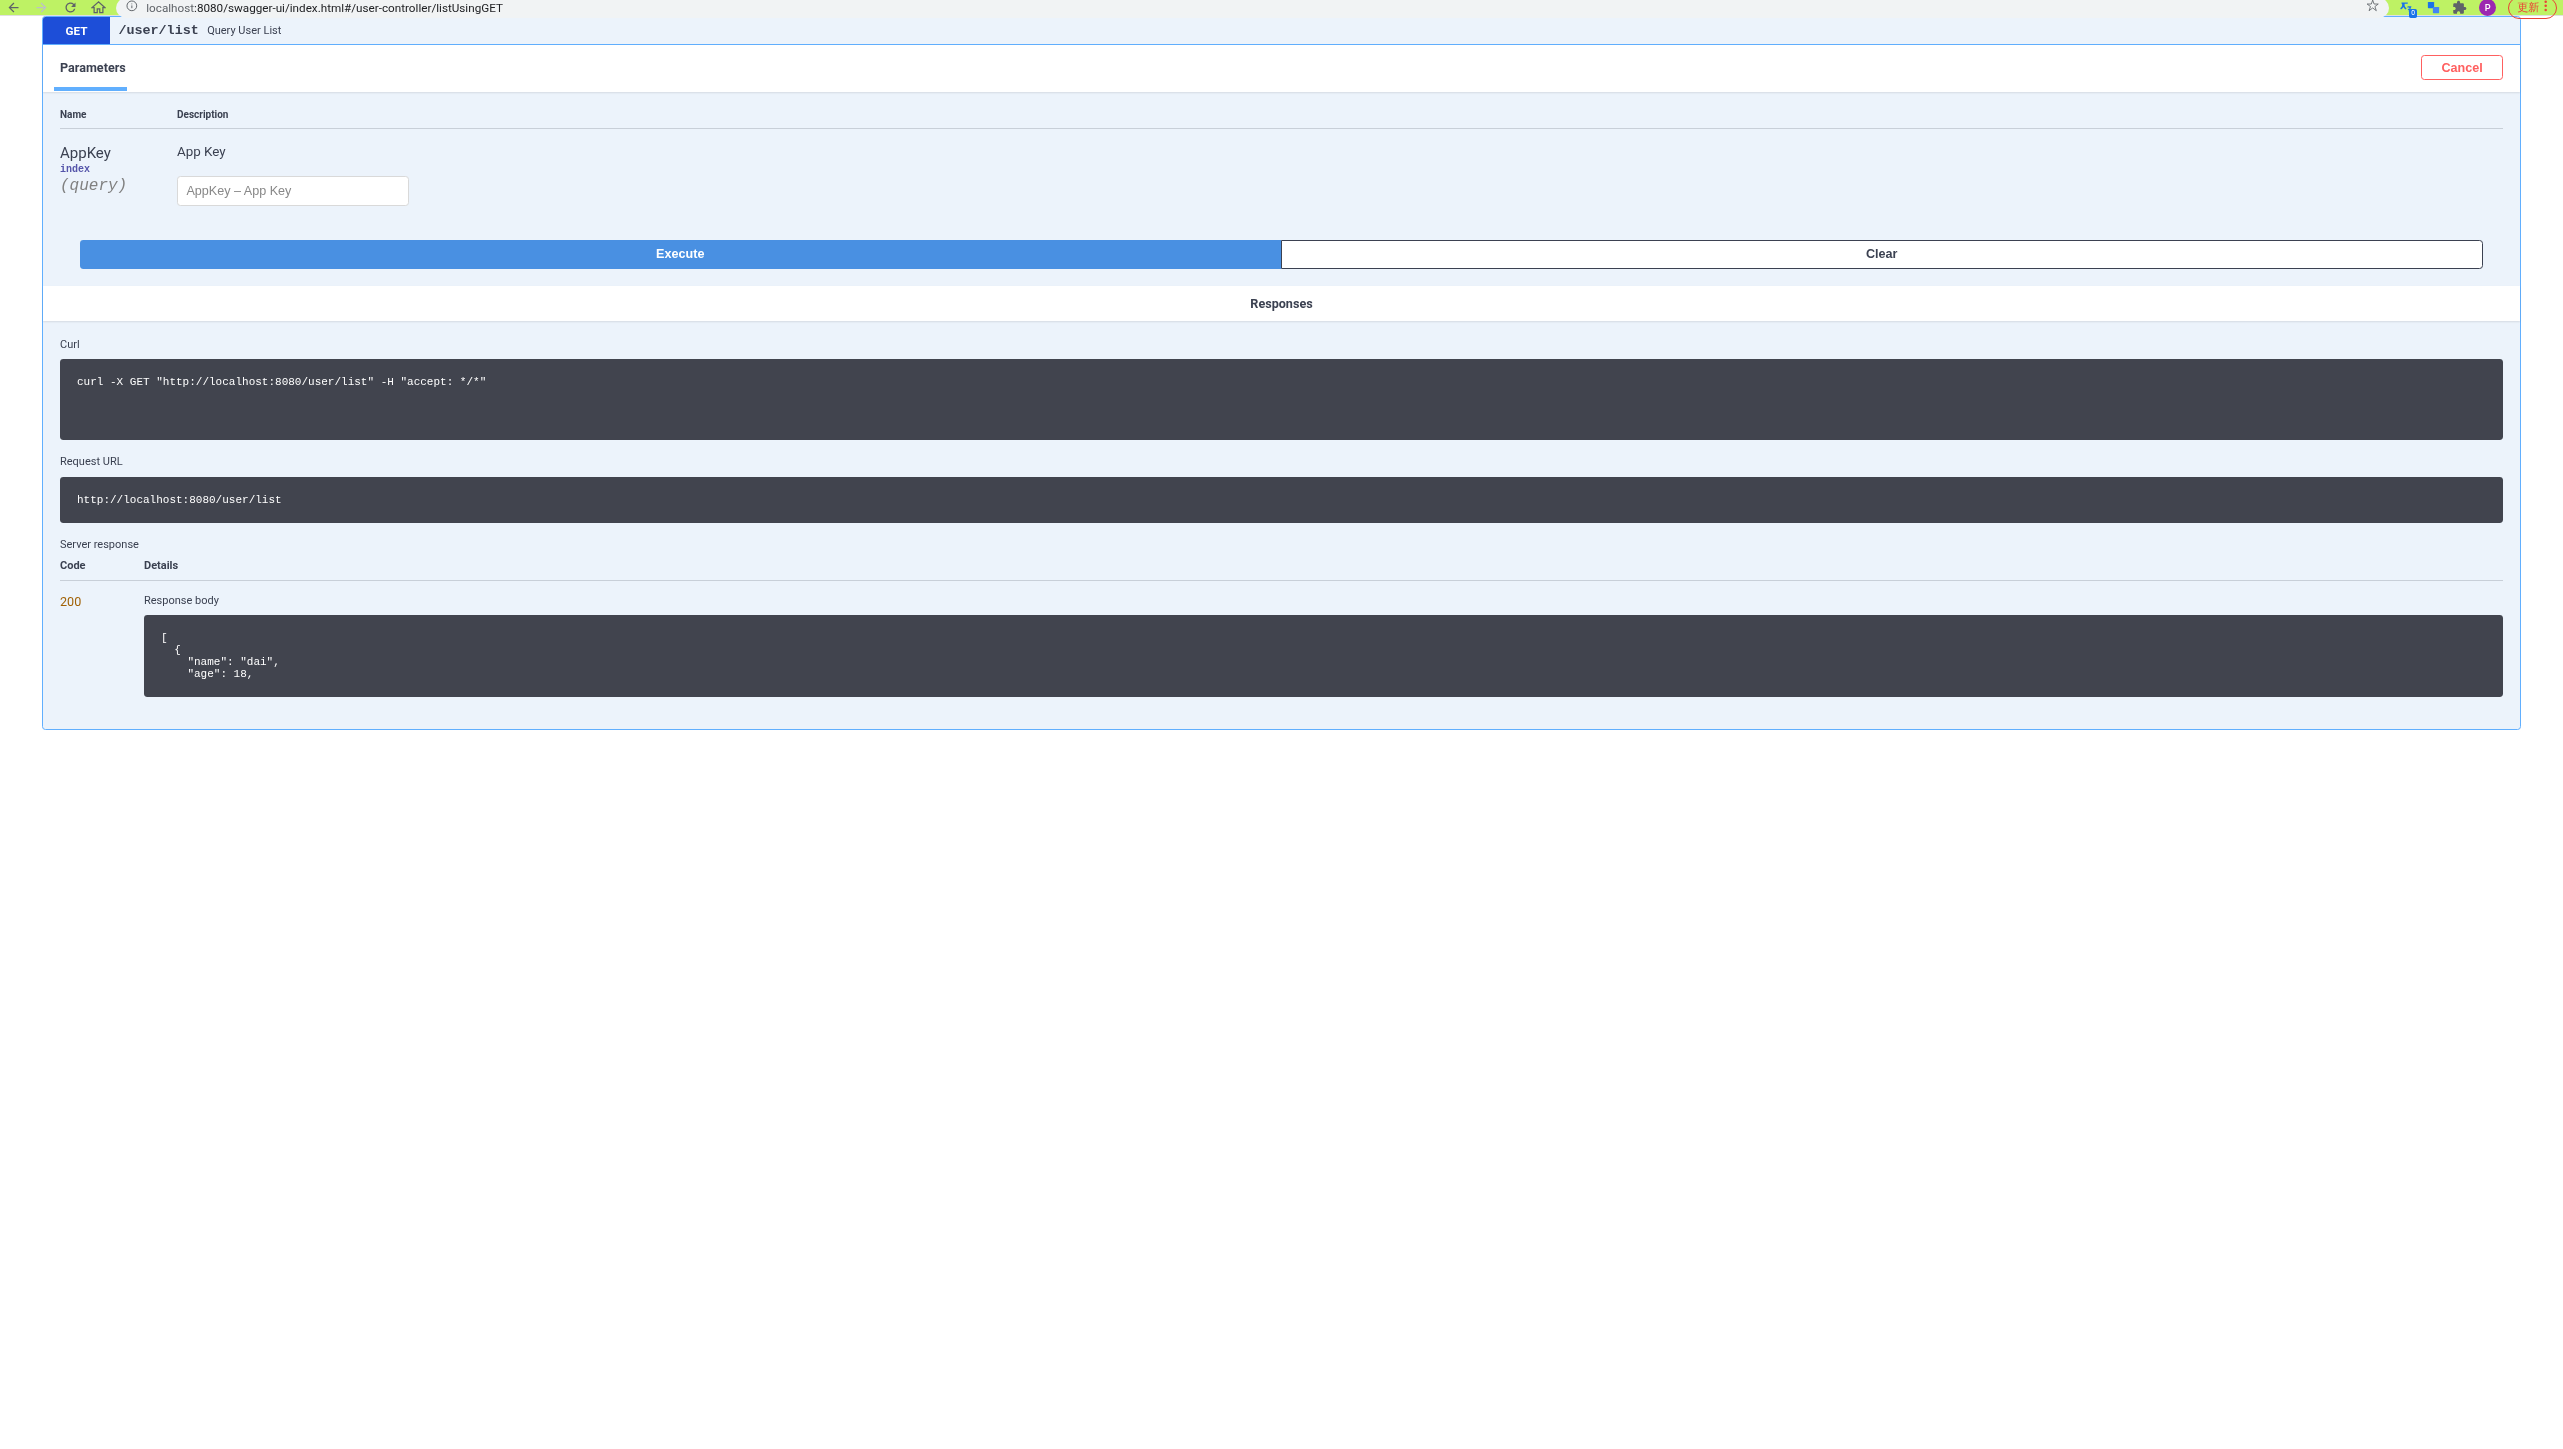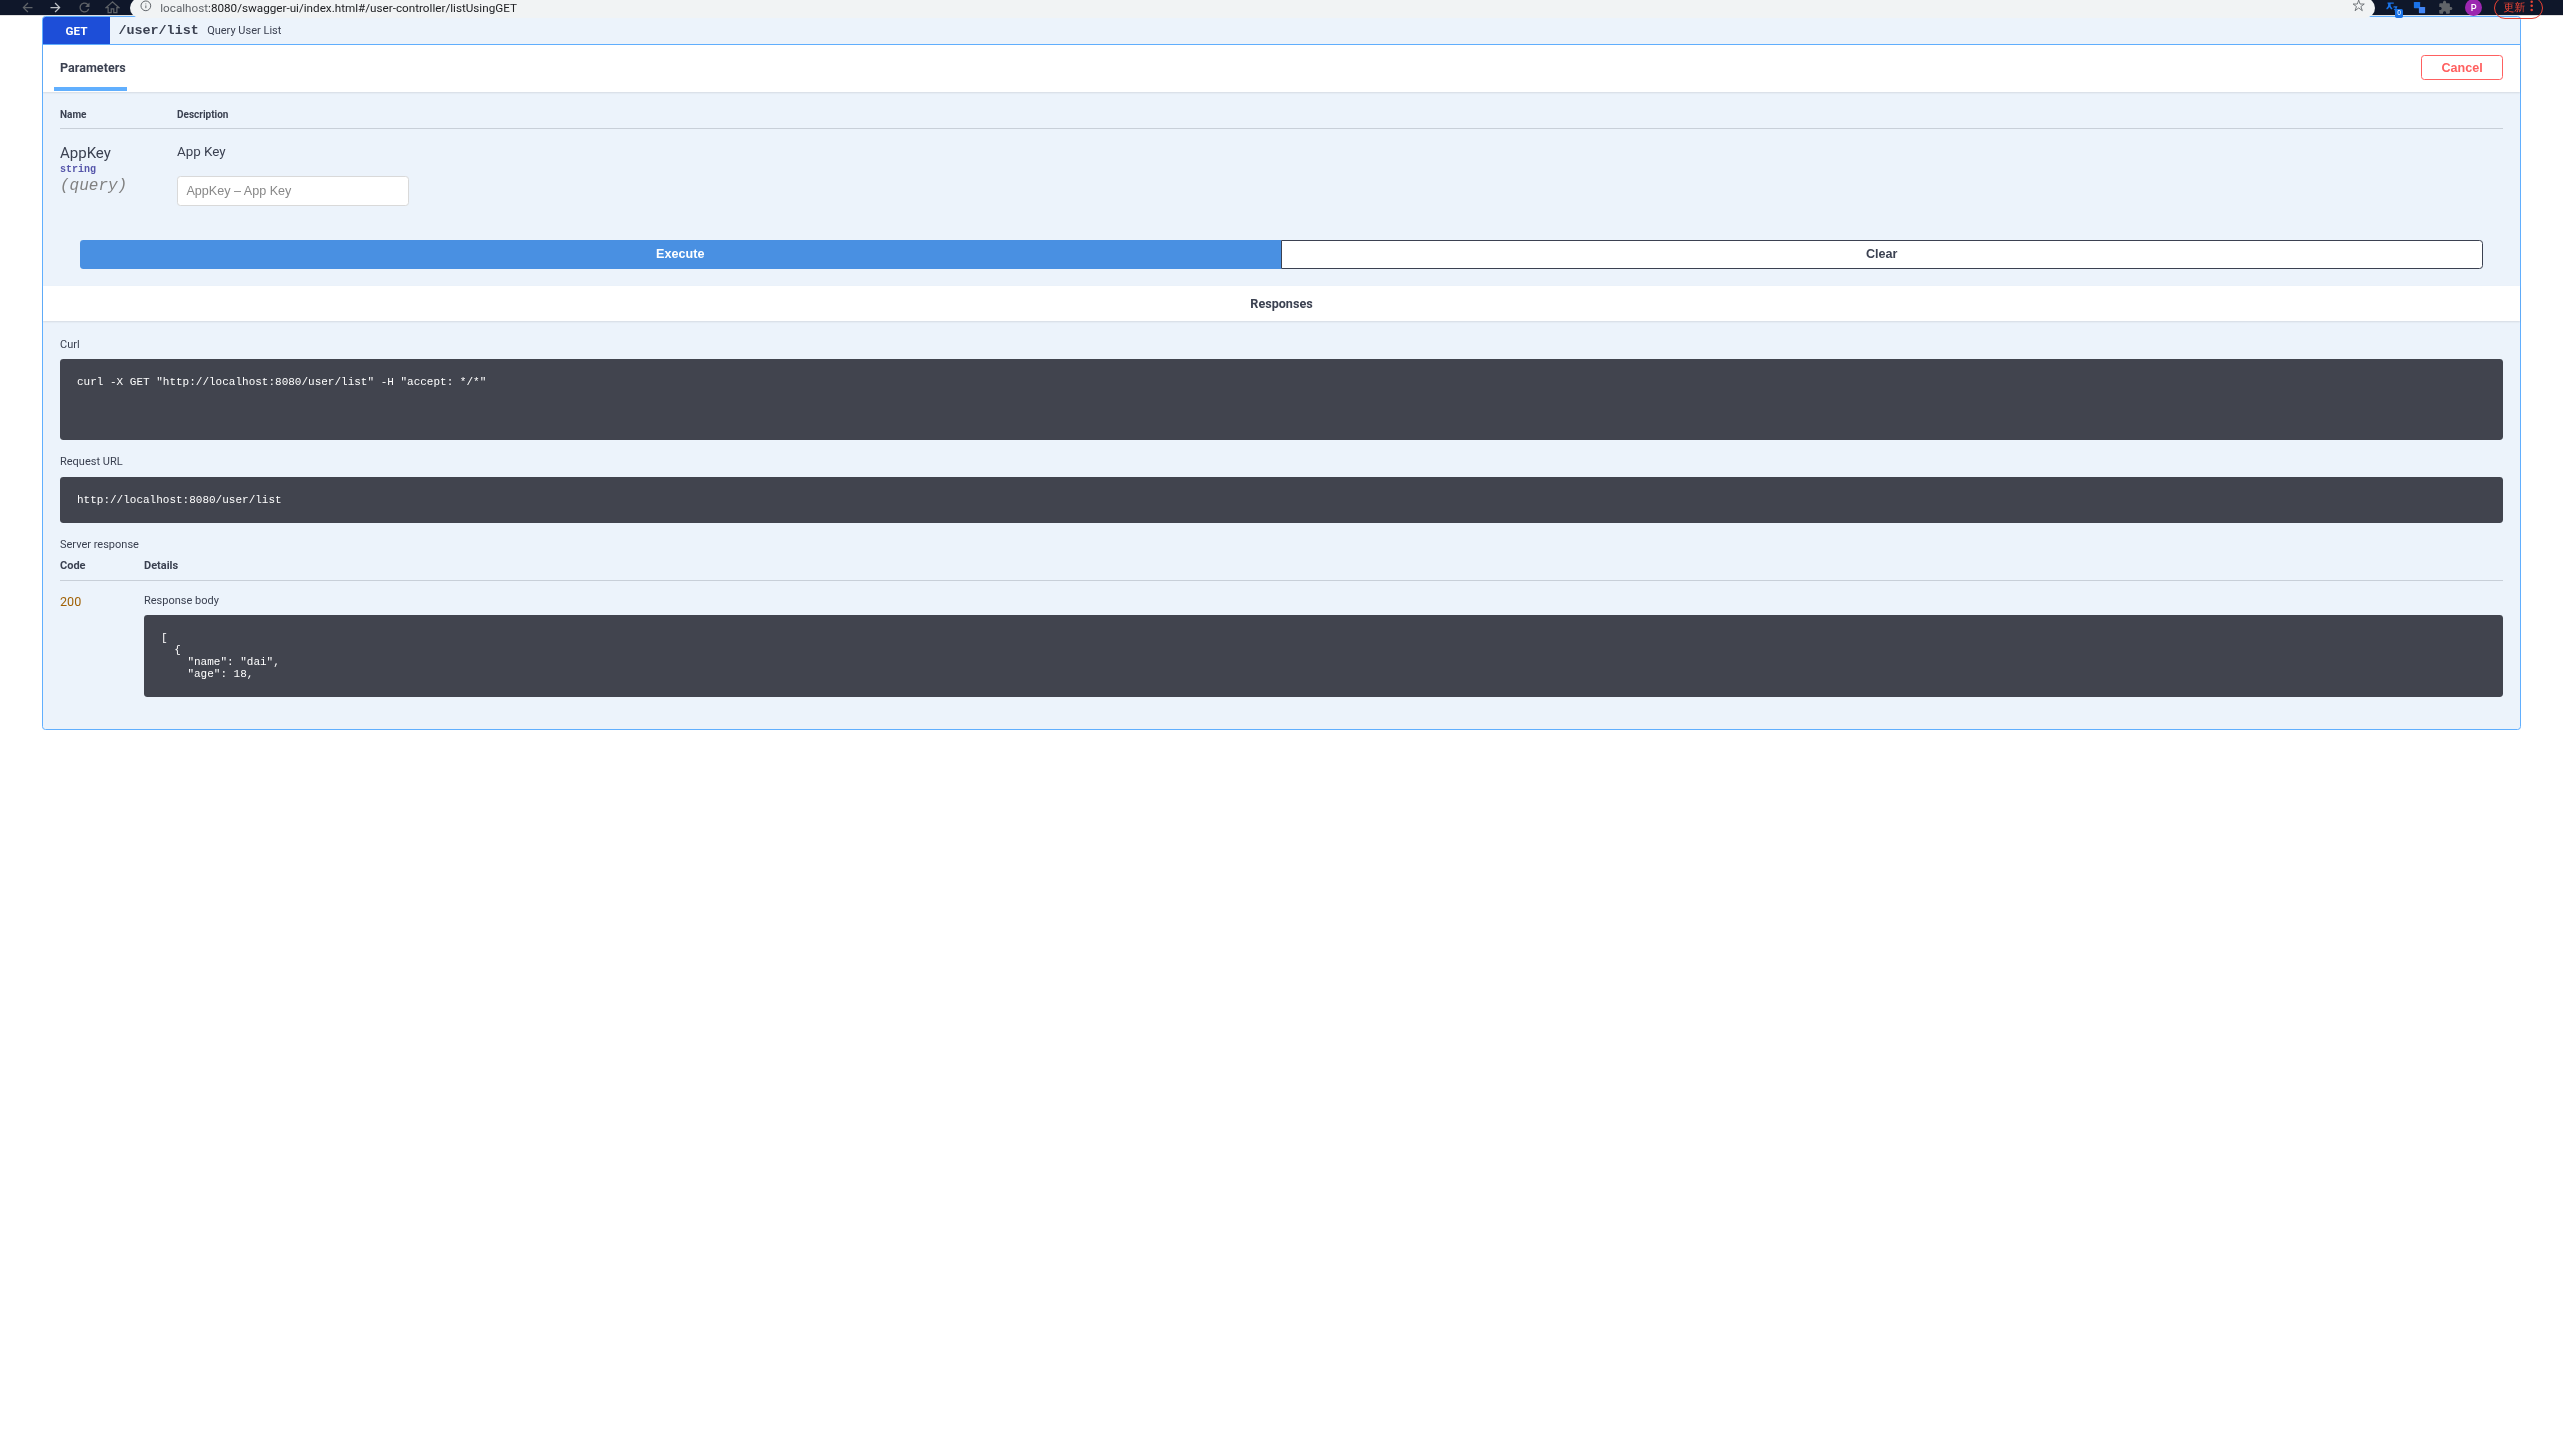--- a/index.html
+++ b/index.html
@@ -11,23 +11,23 @@
       font-family: -apple-system, BlinkMacSystemFont, "Segoe UI", Roboto, sans-serif;
       font-size: 11.7px;
       color: #3b4151;
       background: #fff;
     }
     
     .browser-bar {
       display: flex;
       align-items: center;
       height: 16px;
-      background: #0f172a;
+      background: #bef264;
       border-bottom: 0.8px solid #e0e0e0;
-      padding: 0 20px;
+      padding: 0 6px;
       gap: 10px;
     }
     .nav-icons {
       display: flex;
       align-items: center;
       gap: 13.4px;
     }
     .nav-icon {
       width: 15px;
       height: 15px;
@@ -412,21 +412,21 @@
     </div>
 
     <div class="param-table">
       <div class="param-header">
         <span class="col-name">Name</span>
         <span>Description</span>
       </div>
       <div class="param-row">
         <div class="param-name">
           <div class="param-name-main">AppKey</div>
-          <div class="param-type">string</div>
+          <div class="param-type">index</div>
           <div class="param-in">(query)</div>
         </div>
         <div class="param-desc">
           <div class="param-desc-text">App Key</div>
           <input class="param-input" type="text" placeholder="AppKey – App Key" style="">
         </div>
       </div>
     </div>
 
     <div class="execute-wrapper">

